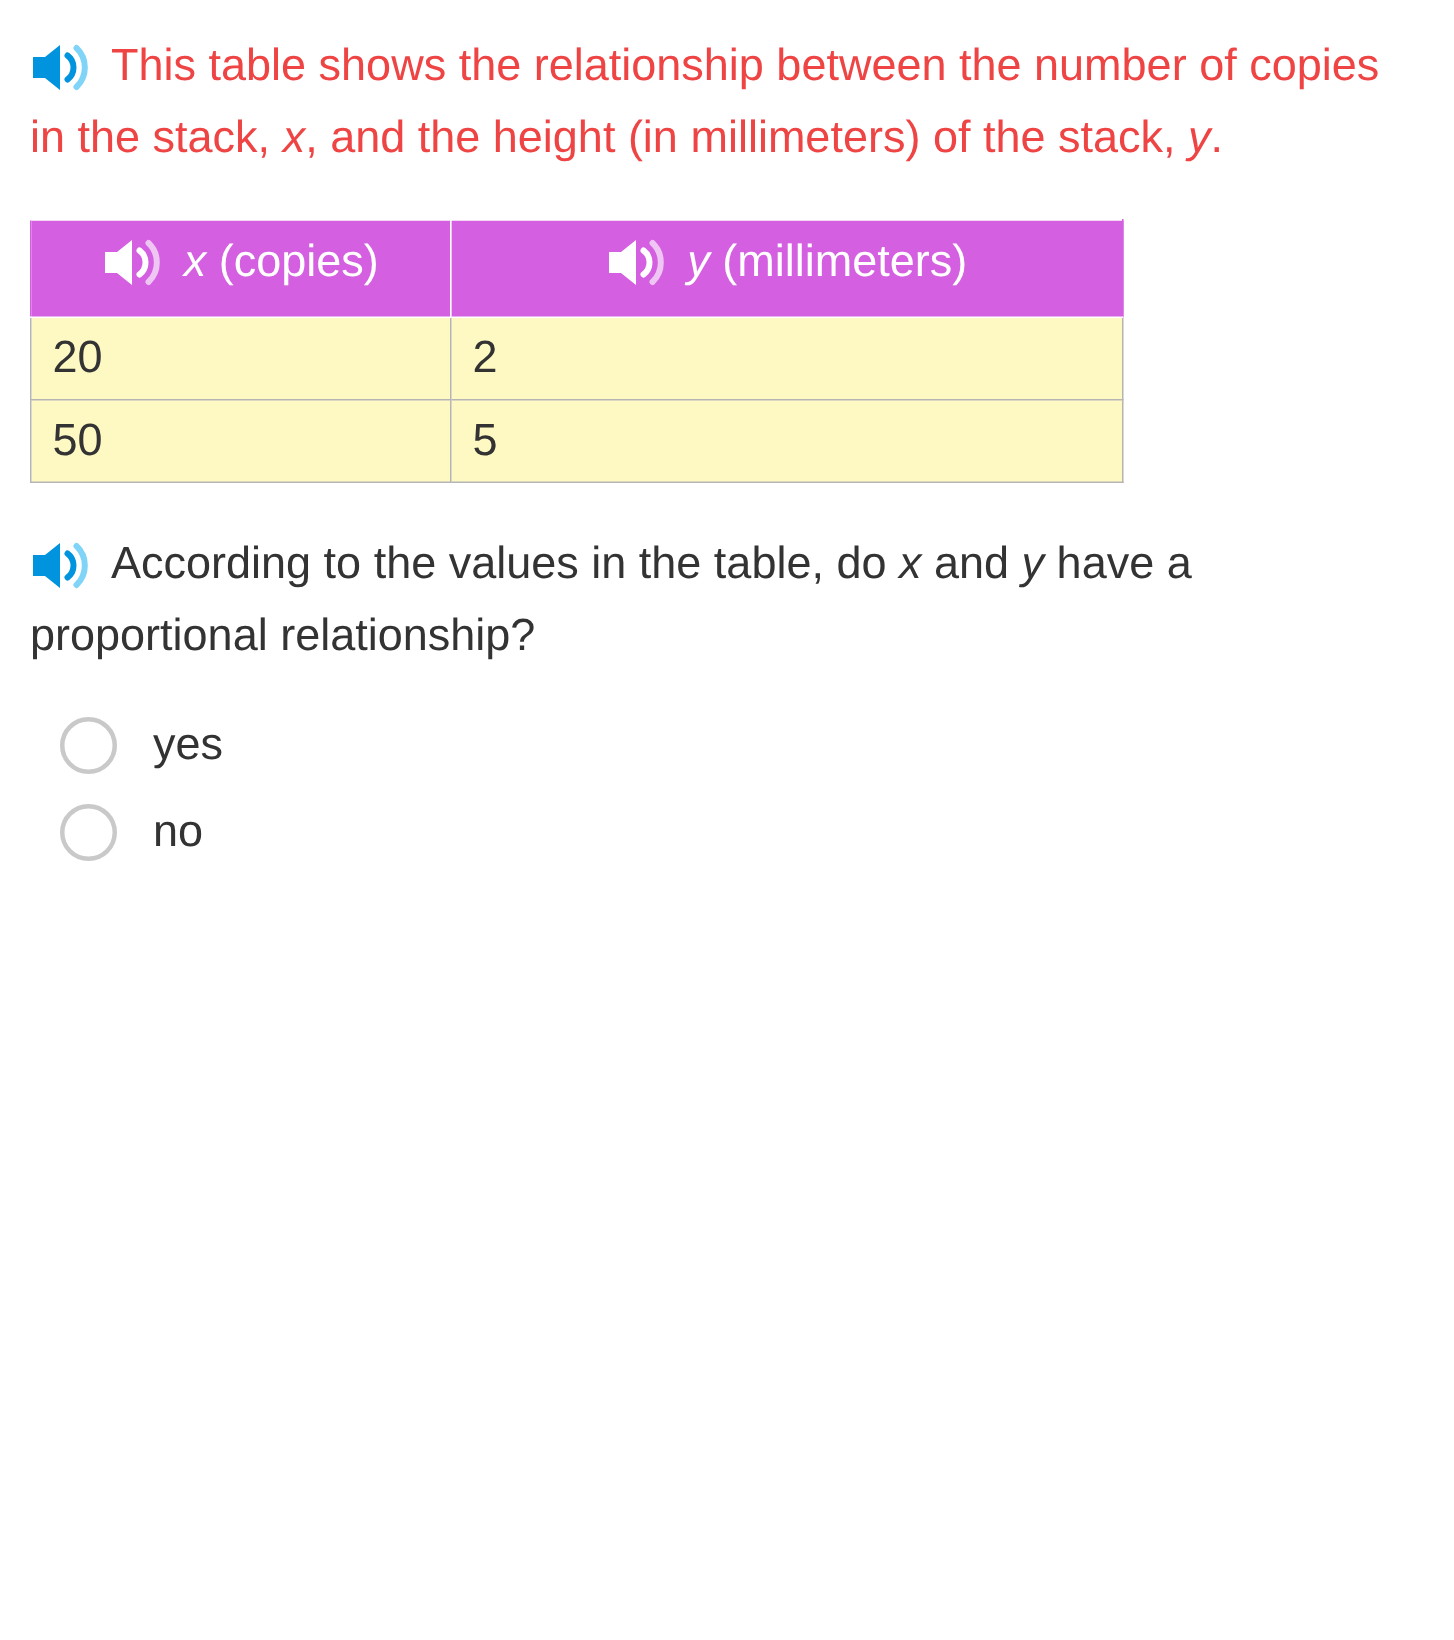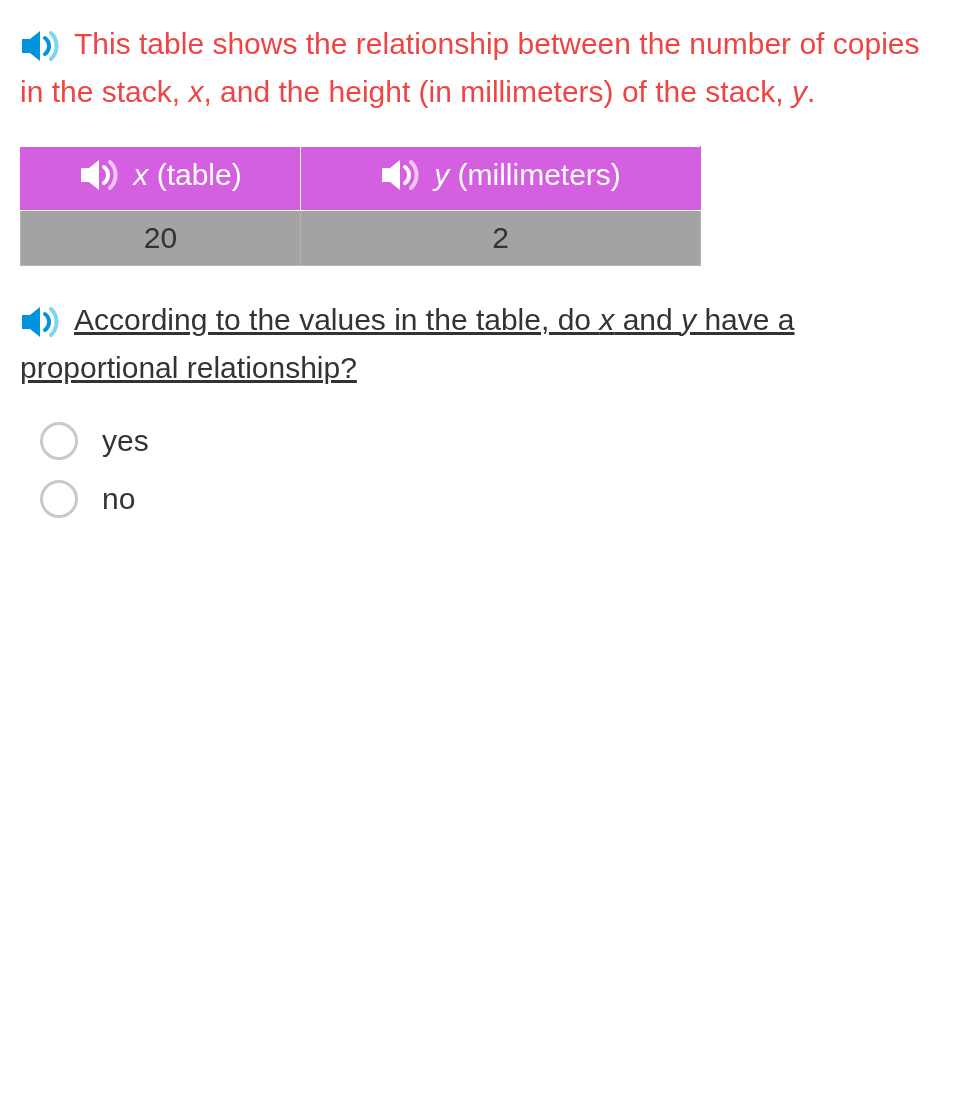--- a/index.html
+++ b/index.html
@@ -49,35 +49,34 @@
       white-space: nowrap;
     }
     .data-table th.first {
       border-left: 1px solid #d45fe0;
     }
     .data-table th.last {
       border-right: 1px solid #d45fe0;
     }
     .data-table td {
       border: 1px solid #b5b5b5;
-      text-align: center;
+      text-align: left;
       padding: 10px 14px;
       font-size: 30px;
       color: #333;
-      background: #a3a3a3;
+      background: #fef9c3;
     }
     .data-table th .header-content {
       display: inline-flex;
       align-items: center;
     }
     .question-paragraph {
       line-height: 1.6;
       margin-bottom: 30px;
       color: #333;
-      text-decoration: underline;
     }
     .options {
       margin-left: 20px;
     }
     .option {
       display: flex;
       align-items: center;
       margin-bottom: 20px;
       cursor: pointer;
       text-align: center;
@@ -92,21 +91,21 @@
       flex-shrink: 0;
     }
     .option-label {
       font-size: 30px;
       color: #333;
     }
     .intro-text {
       display: inline;
     }
     .col-x { width: 280px; }
-    .col-y { width: 400px; }
+    .col-y { width: 448px; }
   </style>
 </head>
 <body>
 
 <div class="paragraph first">
   <span class="speaker-icon">
     <svg width="44" height="36" viewBox="0 0 44 36">
       <path d="M2 11 L10 11 L20 3 L20 33 L10 25 L2 25 Z" fill="#0093de"></path>
       <path d="M25 10 A10 10 0 0 1 25 26" stroke="#0093de" stroke-width="4" fill="none" stroke-linecap="round"></path>
       <path d="M31 5 A18 18 0 0 1 31 31" stroke="#80d4f7" stroke-width="4" fill="none" stroke-linecap="round"></path>
@@ -119,41 +118,45 @@
     <tr>
       <th class="first col-x">
         <span class="header-content">
           <span class="speaker-icon white">
             <svg width="44" height="36" viewBox="0 0 44 36">
               <path d="M2 11 L10 11 L20 3 L20 33 L10 25 L2 25 Z" fill="#fff"></path>
               <path d="M25 10 A10 10 0 0 1 25 26" stroke="#fff" stroke-width="4" fill="none" stroke-linecap="round"></path>
               <path d="M31 5 A18 18 0 0 1 31 31" stroke="#eec5f3" stroke-width="4" fill="none" stroke-linecap="round"></path>
             </svg>
           </span>
-          <span><span class="italic">x</span><span> (table)</span></span>
+          <span><span class="italic">x</span><span> (copies)</span></span>
         </span>
       </th>
       <th class="last col-y">
         <span class="header-content">
           <span class="speaker-icon white">
             <svg width="44" height="36" viewBox="0 0 44 36">
               <path d="M2 11 L10 11 L20 3 L20 33 L10 25 L2 25 Z" fill="#fff"></path>
               <path d="M25 10 A10 10 0 0 1 25 26" stroke="#fff" stroke-width="4" fill="none" stroke-linecap="round"></path>
               <path d="M31 5 A18 18 0 0 1 31 31" stroke="#eec5f3" stroke-width="4" fill="none" stroke-linecap="round"></path>
             </svg>
           </span>
           <span><span class="italic">y</span><span> (millimeters)</span></span>
         </span>
       </th>
     </tr>
   </thead>
   <tbody>
     <tr>
       <td>20</td>
       <td>2</td>
+    </tr>
+    <tr>
+      <td>50</td>
+      <td>5</td>
     </tr>
   </tbody>
 </table>
 
 <div class="question-paragraph">
   <span class="speaker-icon">
     <svg width="44" height="36" viewBox="0 0 44 36">
       <path d="M2 11 L10 11 L20 3 L20 33 L10 25 L2 25 Z" fill="#0093de"></path>
       <path d="M25 10 A10 10 0 0 1 25 26" stroke="#0093de" stroke-width="4" fill="none" stroke-linecap="round"></path>
       <path d="M31 5 A18 18 0 0 1 31 31" stroke="#80d4f7" stroke-width="4" fill="none" stroke-linecap="round"></path>

